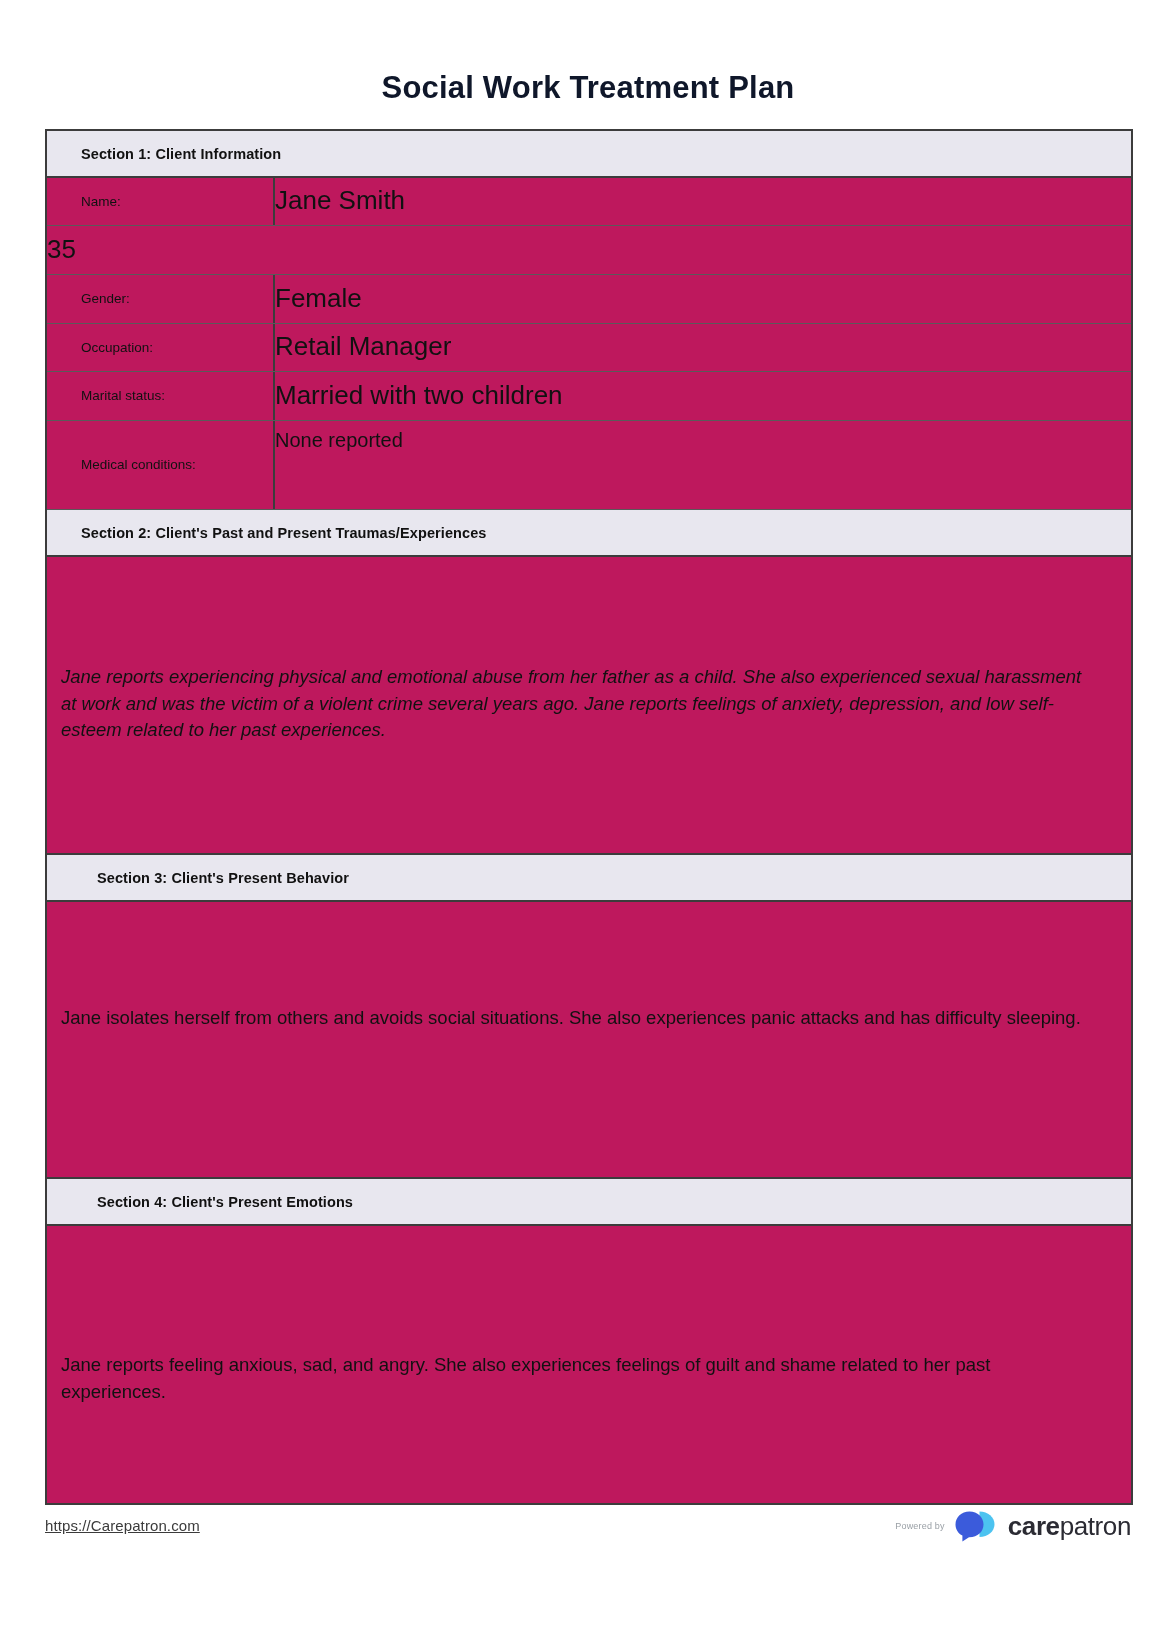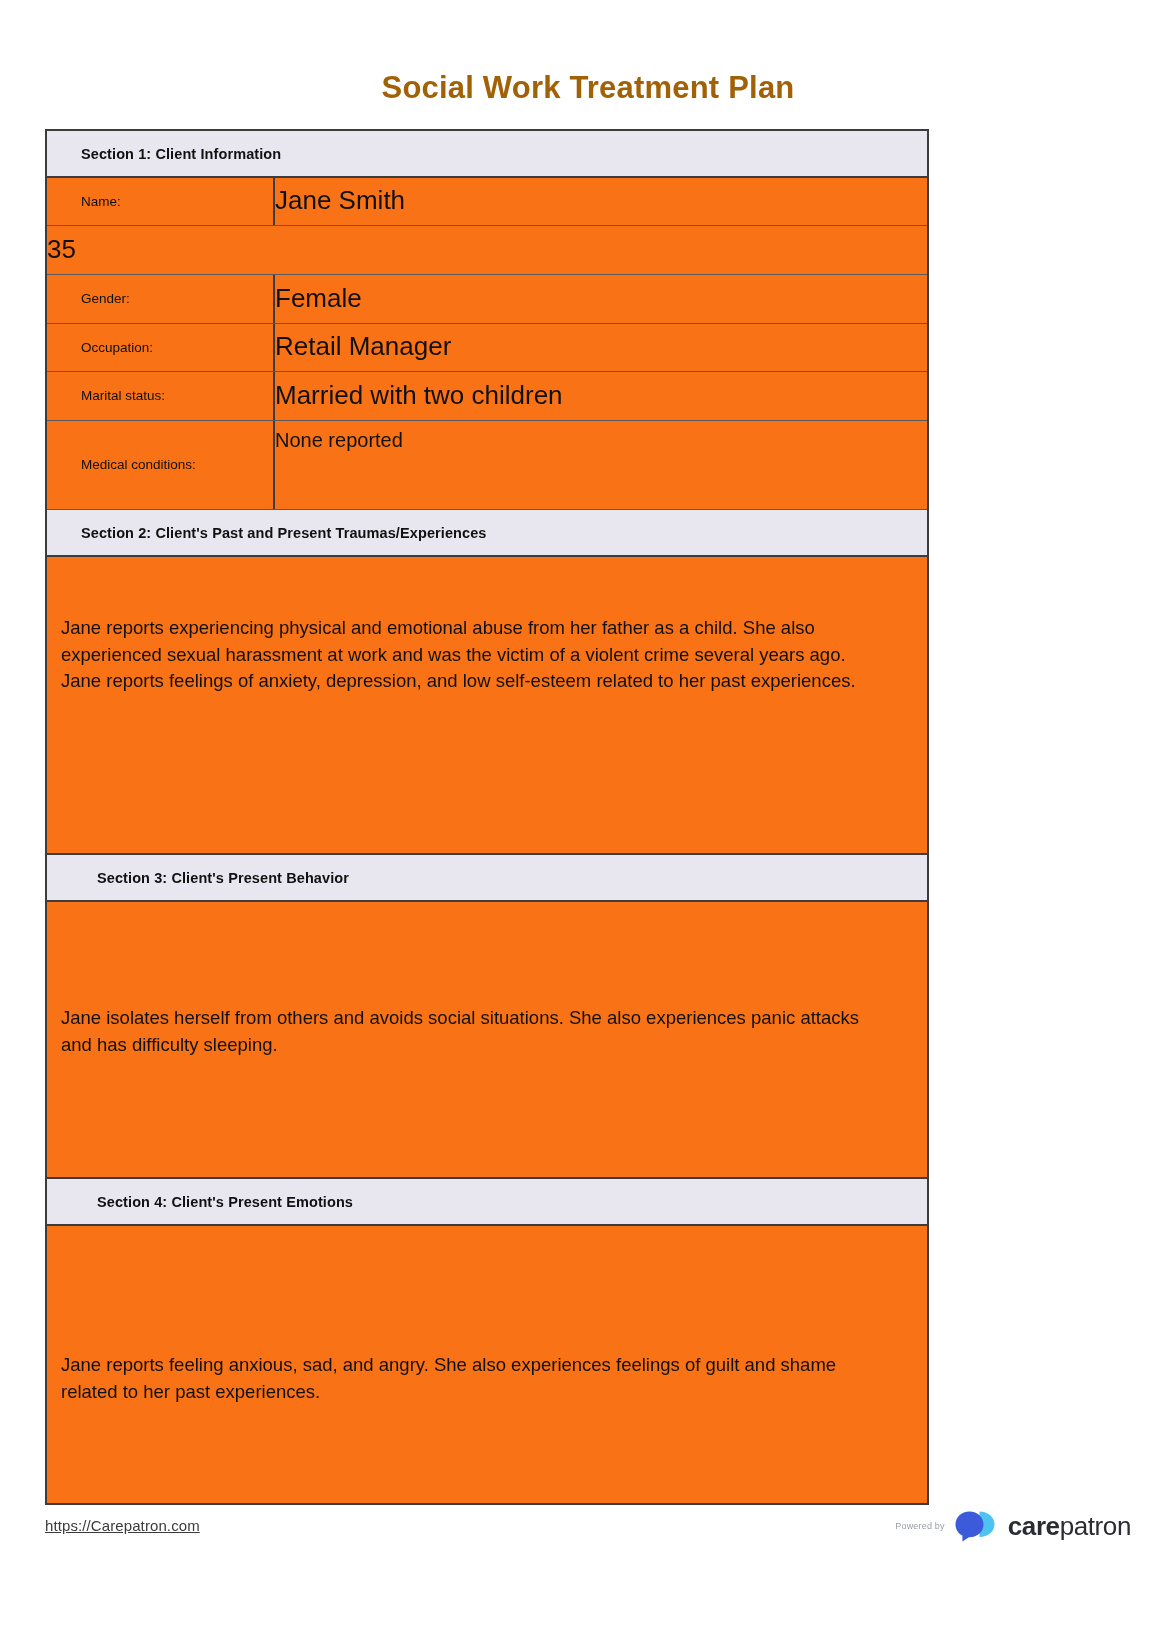--- a/index.html
+++ b/index.html
@@ -19,36 +19,36 @@
     width: 1176px;
     height: 1630px;
     box-sizing: border-box;
   }
 
   
   .doc-title {
     text-align: center;
     font-size: 31px;
     font-weight: bold;
-    color: #a16207;
+    color: #0f172a;
     letter-spacing: 0.2px;
     padding-top: 48px;
     padding-bottom: 0;
     line-height: 1.2;
   }
 
   
   .frame {
     position: absolute;
     left: 45px;
     top: 108px;
-    width: 884px;
+    width: 1088px;
     border: 2px solid #3c3c3c;
     box-sizing: border-box;
-    background: #f97316;
+    background: #be185d;
   }
 
   .section-head {
     background: #e8e7ef;
     border-bottom: 2px solid #3c3c3c;
     font-size: 14.5px;
     font-weight: bold;
     color: #111111;
     letter-spacing: 0.1px;
     height: 47px;
@@ -109,21 +109,21 @@
   }
   .narrative:last-child { border-bottom: none; }
   .narrative p {
     margin: 0;
     font-size: 18.5px;
     line-height: 1.45;
     color: #111111;
     padding-left: 0;
   }
   .n-sec2 { height: 298px; }
-  .n-sec2 p { padding-top: 58px; }
+  .n-sec2 p { padding-top: 107px; font-style: italic; }
   .n-sec3 { height: 277px; }
   .n-sec3 p { padding-top: 103px; }
   .n-sec4 { height: 277px; }
   .n-sec4 p { padding-top: 126px; }
 
   
   .footer {
     position: absolute;
     left: 45px;
     top: 1470px;

